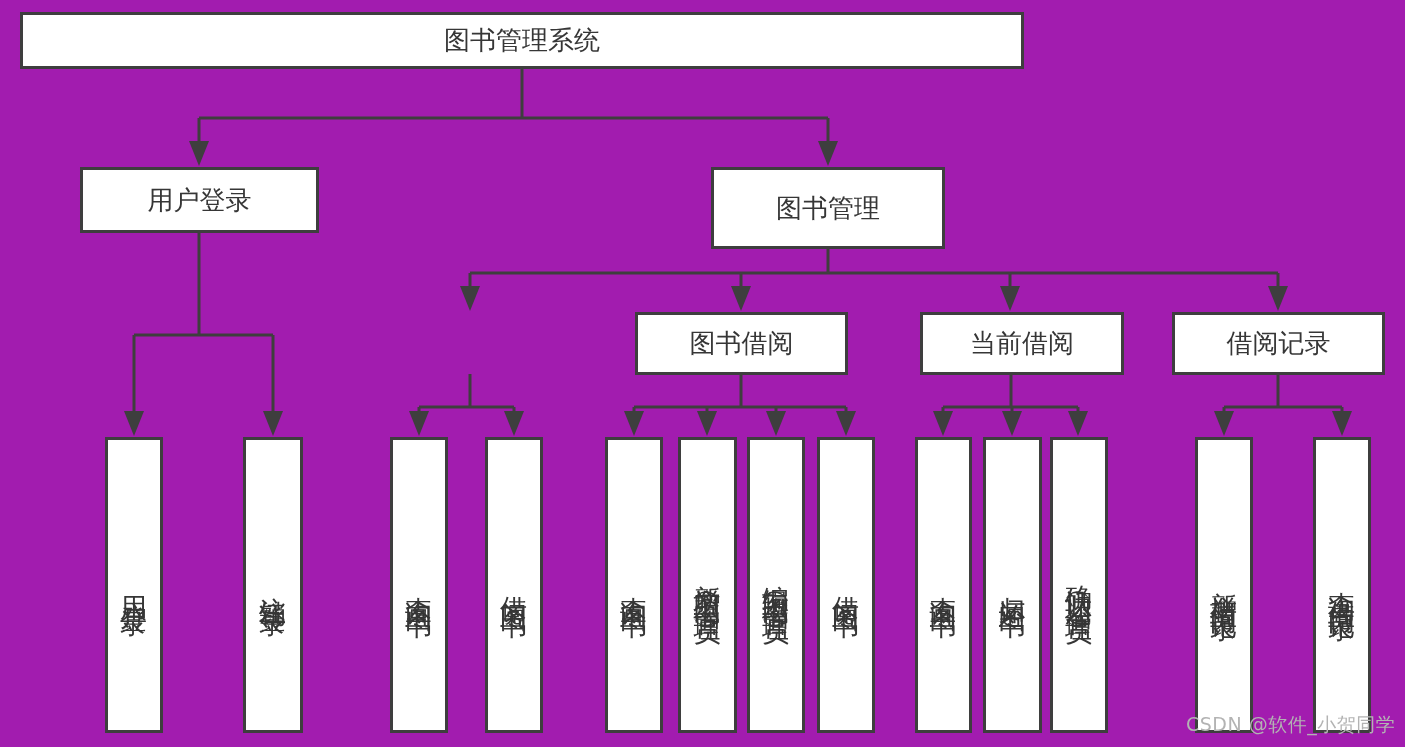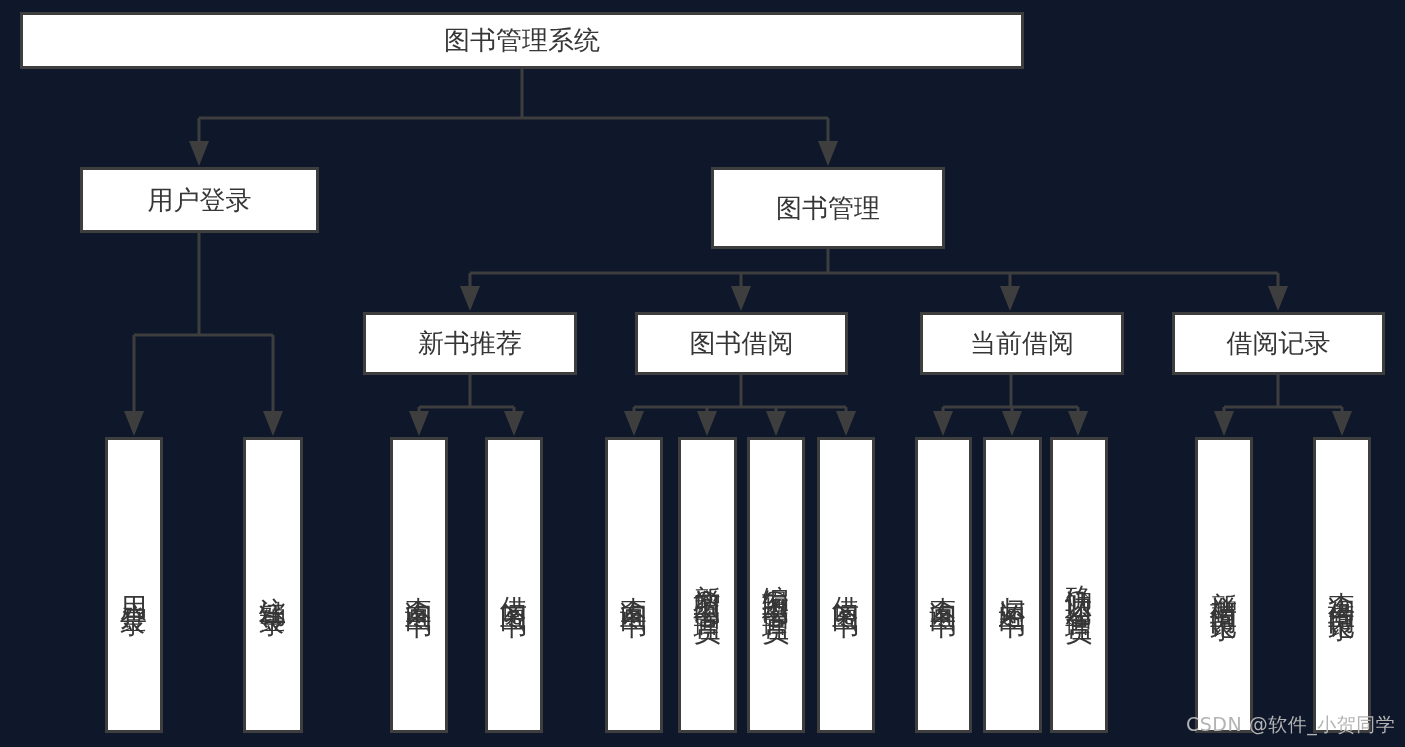--- a/index.html
+++ b/index.html
@@ -1,17 +1,17 @@
 <!DOCTYPE html>
 <html><head>
 <meta charset="utf-8">
 <style>
   html,body{margin:0;padding:0;background:#ffffff;}
   .canvas{
-    position:relative;width:1405px;height:747px;background:#0f172a;
+    position:relative;width:1405px;height:747px;background:#a21caf;
     font-family:"DejaVu Sans","Liberation Sans",sans-serif;overflow:hidden;
   }
   svg.connectors{position:absolute;left:0;top:0;z-index:1;}
   .box{
     position:absolute;box-sizing:border-box;background:#ffffff;
     border:3px solid #3e3e3e;display:flex;align-items:center;justify-content:center;
     color:#363636;font-size:26px;z-index:2;white-space:nowrap;
   }
   .leaf{
     writing-mode:vertical-rl;text-orientation:mixed;
@@ -58,21 +58,20 @@
       <polygon points="1214,411 1234,411 1224,436"></polygon>
       <polygon points="1332,411 1352,411 1342,436"></polygon>
     </g>
   </svg>
 
   <div class="box" style="left:20px;top:12px;width:1004px;height:57px;">图书管理系统</div>
 
   <div class="box" style="left:80px;top:167px;width:239px;height:66px;">用户登录</div>
   <div class="box" style="left:711px;top:167px;width:234px;height:82px;">图书管理</div>
 
-  <div class="box" style="left:363px;top:312px;width:214px;height:63px;">新书推荐</div>
   <div class="box" style="left:635px;top:312px;width:213px;height:63px;text-align:right;">图书借阅</div>
   <div class="box" style="left:920px;top:312px;width:204px;height:63px;">当前借阅</div>
   <div class="box" style="left:1172px;top:312px;width:213px;height:63px;">借阅记录</div>
 
   <div class="box leaf" style="left:105px;top:437px;width:58px;height:296px;">用户登录</div>
   <div class="box leaf" style="left:243px;top:437px;width:60px;height:296px;">注销登录</div>
 
   <div class="box leaf" style="left:390px;top:437px;width:58px;height:296px;">查询图书</div>
   <div class="box leaf" style="left:485px;top:437px;width:58px;height:296px;">借阅图书</div>
 

